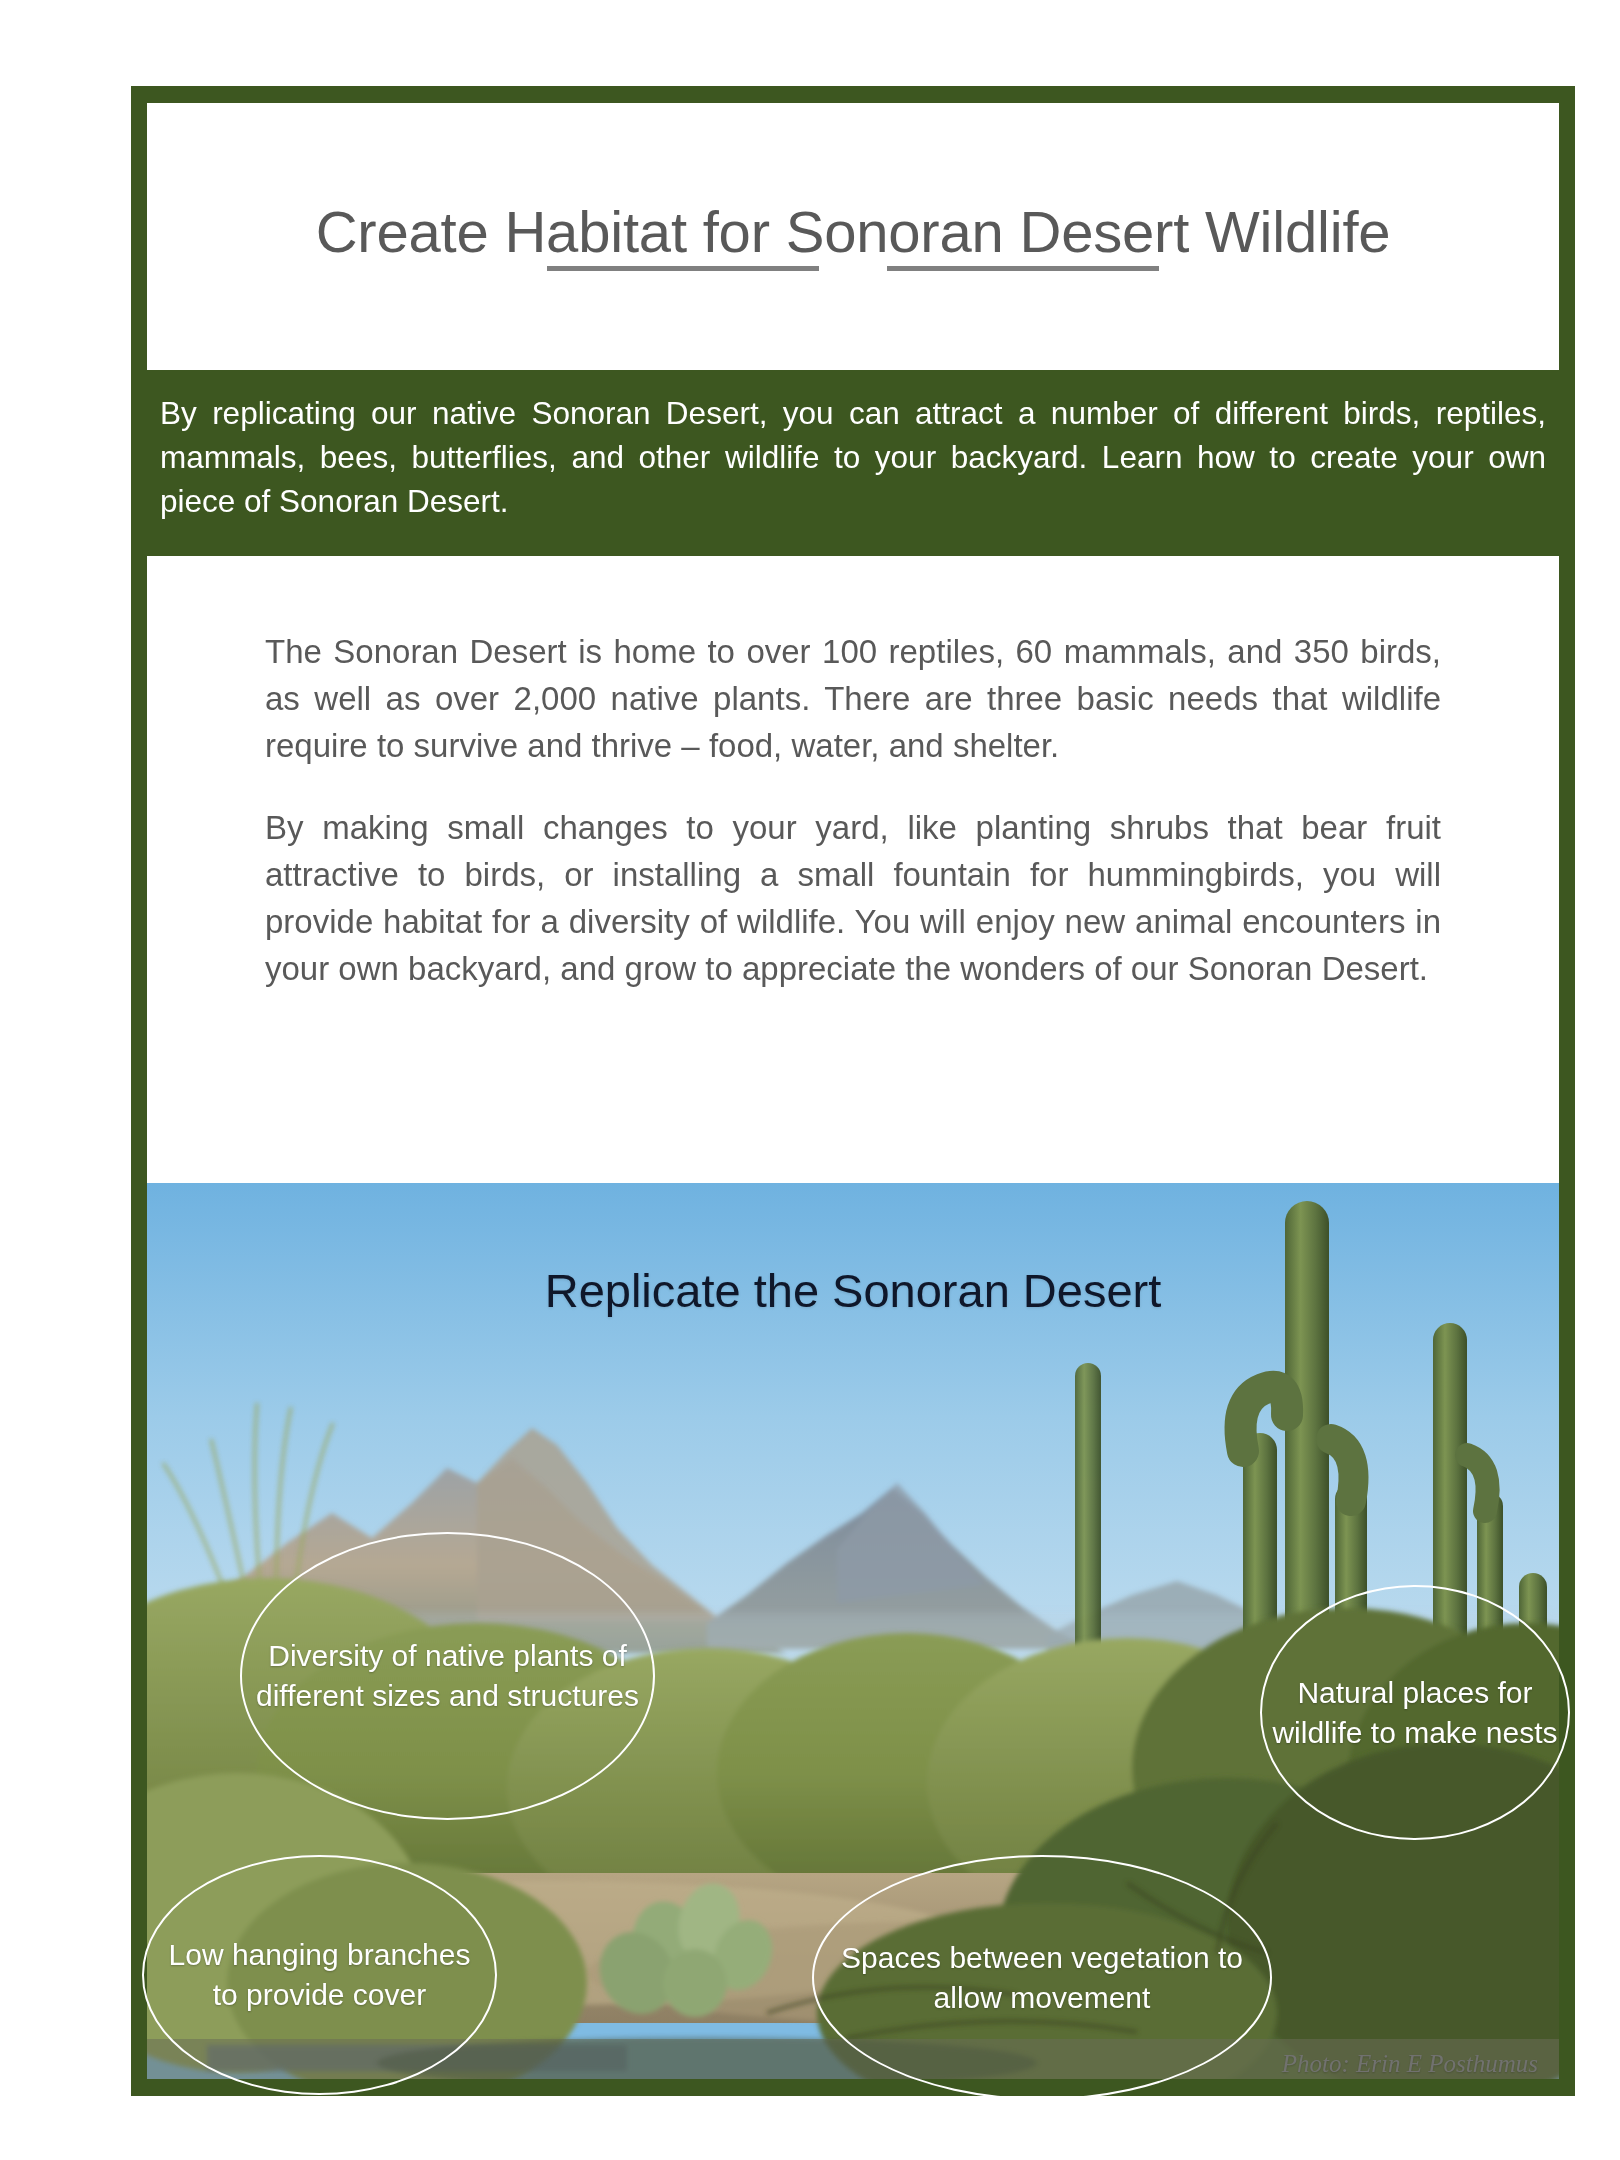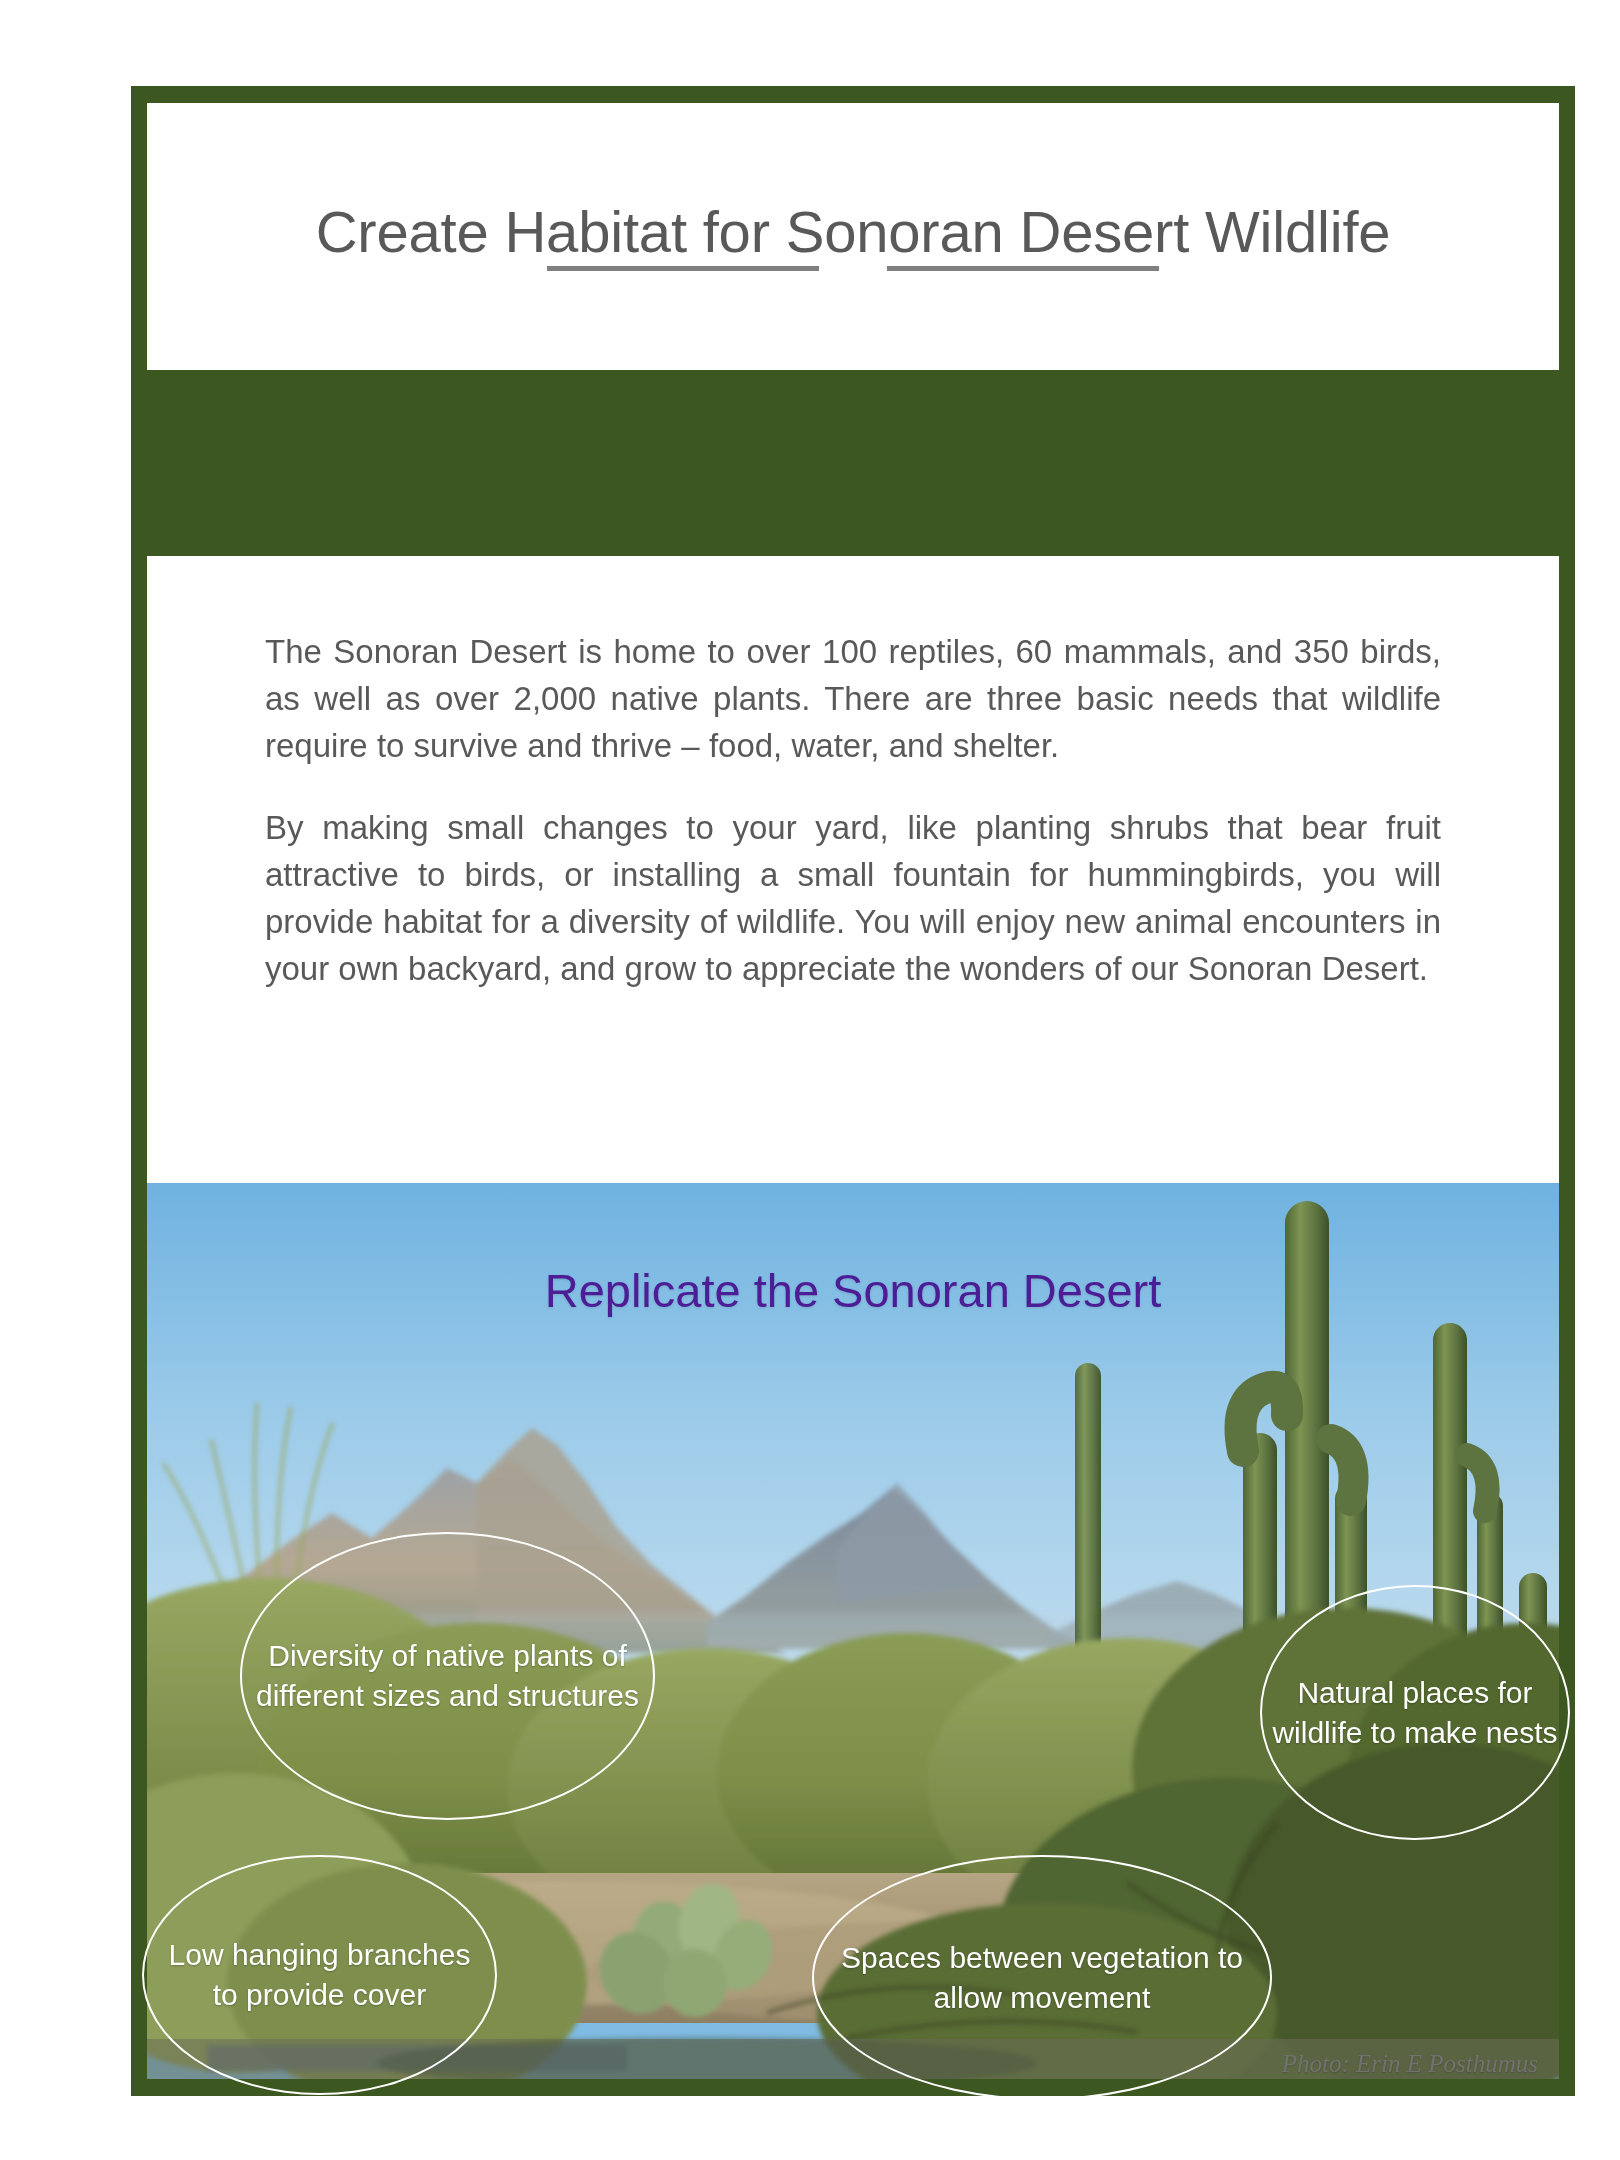--- a/index.html
+++ b/index.html
@@ -134,21 +134,21 @@
     background: #7fbbe3;
   }
   .photo svg { display: block; width: 1412px; height: 896px; }
 
   .photo-heading {
     position: absolute;
     left: 0;
     top: 80px;
     width: 100%;
     text-align: center;
-    color: #4c1d95;
+    color: #0f172a;
     font-size: 47px;
     font-weight: 400;
     text-shadow: 0 1px 3px rgba(0,0,0,0.12);
     pointer-events: none;
   }
 
   
   .callout {
     position: absolute;
     border: 2.5px solid #ffffff;
@@ -192,20 +192,23 @@
   <div class="frame"></div>
 
   <div class="title-box">
     <div class="title-line1">Create Habitat for Sonoran Desert Wildlife</div>
     <div class="title-line2-wrap">
       <div class="title-rule left"></div>
       <div class="title-rule right"></div>
     </div>
   </div>
 
+  <div class="intro-banner">
+    <div class="intro-text">By replicating our native Sonoran Desert, you can attract a number of different birds, reptiles, mammals, bees, butterflies, and other wildlife to your backyard. Learn how to create your own piece of Sonoran Desert.</div>
+  </div>
 
   <div class="body-box">
     <p class="body-p">The Sonoran Desert is home to over 100 reptiles, 60 mammals, and 350 birds, as well as over 2,000 native plants. There are three basic needs that wildlife require to survive and thrive – food, water, and shelter.</p>
     <p class="body-p">By making small changes to your yard, like planting shrubs that bear fruit attractive to birds, or installing a small fountain for hummingbirds, you will provide habitat for a diversity of wildlife. You will enjoy new animal encounters in your own backyard, and grow to appreciate the wonders of our Sonoran Desert.</p>
   </div>
 
   <div class="photo">
     <svg viewBox="0 0 1412 896" preserveAspectRatio="none">
       <defs>
         <linearGradient id="sky" x1="0" y1="0" x2="0" y2="1">

